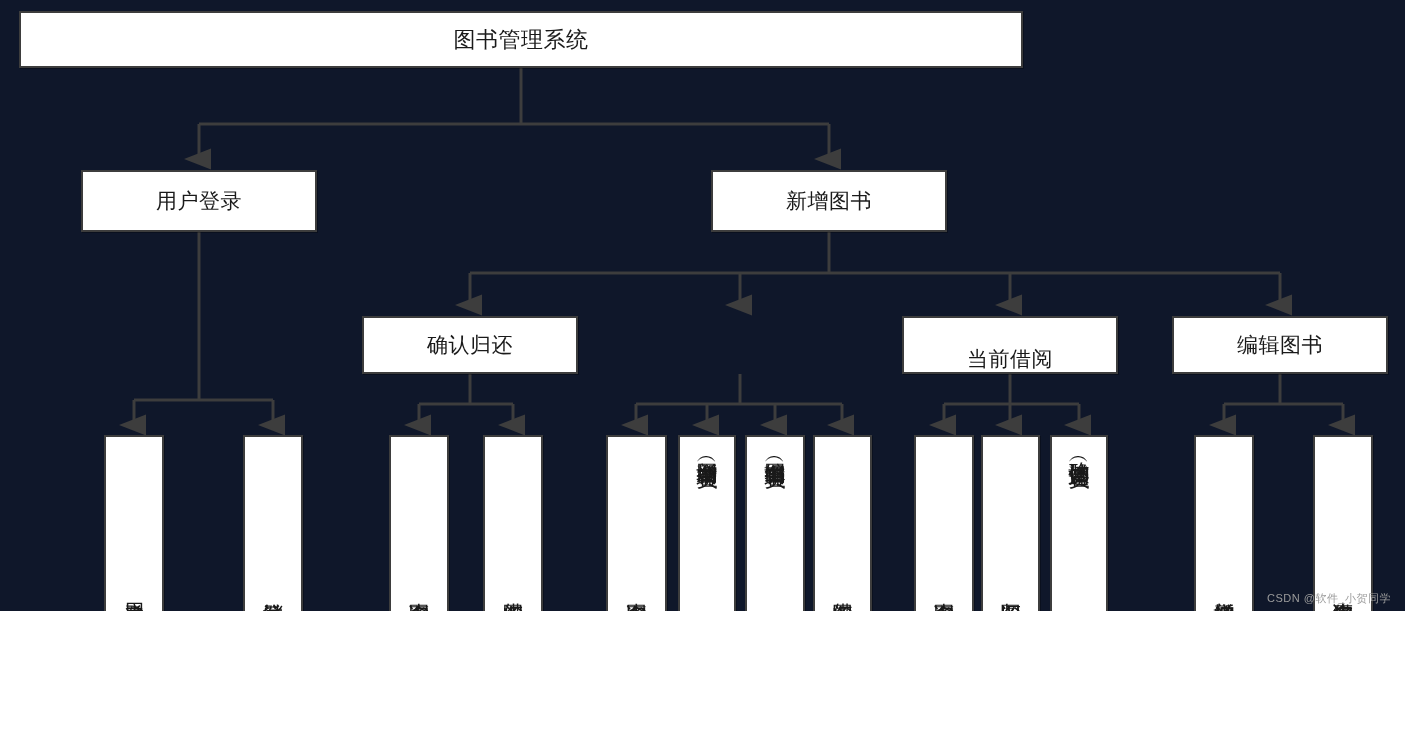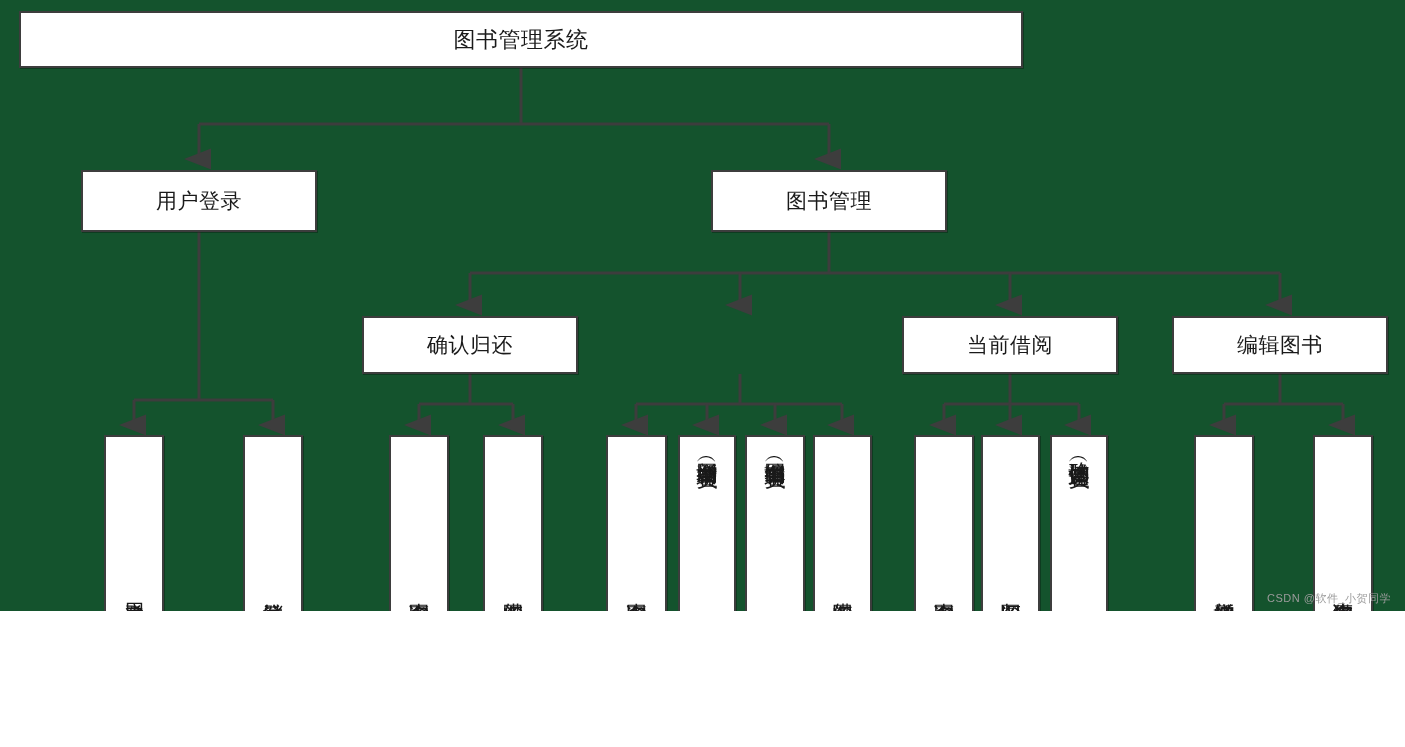--- a/index.html
+++ b/index.html
@@ -8,21 +8,21 @@
     background: #ffffff;
   }
   body {
     font-family: "Liberation Sans", "DejaVu Sans", sans-serif;
     color: #000000;
   }
   #canvas {
     position: relative;
     width: 1405px;
     height: 611px;
-    background: #14532d;
+    background: #0f172a;
     overflow: hidden;
   }
   svg#edges {
     position: absolute;
     left: 0;
     top: 0;
     width: 1405px;
     height: 747px;
     pointer-events: none;
   }
@@ -119,27 +119,27 @@
   </svg>
 
   <div class="node root" style="left:19px; top:11px; width:1004px; height:57px;">
     <span class="label">图书管理系统</span>
   </div>
 
   <div class="node" style="left:81px; top:170px; width:236px; height:62px;">
     <span class="label">用户登录</span>
   </div>
   <div class="node" style="left:711px; top:170px; width:236px; height:62px;">
-    <span class="label">图书管理</span>
+    <span class="label">新增图书</span>
   </div>
 
   <div class="node" style="left:362px; top:316px; width:216px; height:58px;">
     <span class="label">确认归还</span>
   </div>
-  <div class="node" style="left:902px; top:316px; width:216px; height:58px;">
+  <div class="node" style="left:902px; top:316px; width:216px; height:58px;align-items:flex-end;">
     <span class="label">当前借阅</span>
   </div>
   <div class="node" style="left:1172px; top:316px; width:216px; height:58px;">
     <span class="label">编辑图书</span>
   </div>
 
   <div class="node leaf" style="left:104px; top:435px; width:60px; height:305px;">
     <span class="label">用户登录</span>
   </div>
   <div class="node leaf" style="left:243px; top:435px; width:60px; height:305px;">

